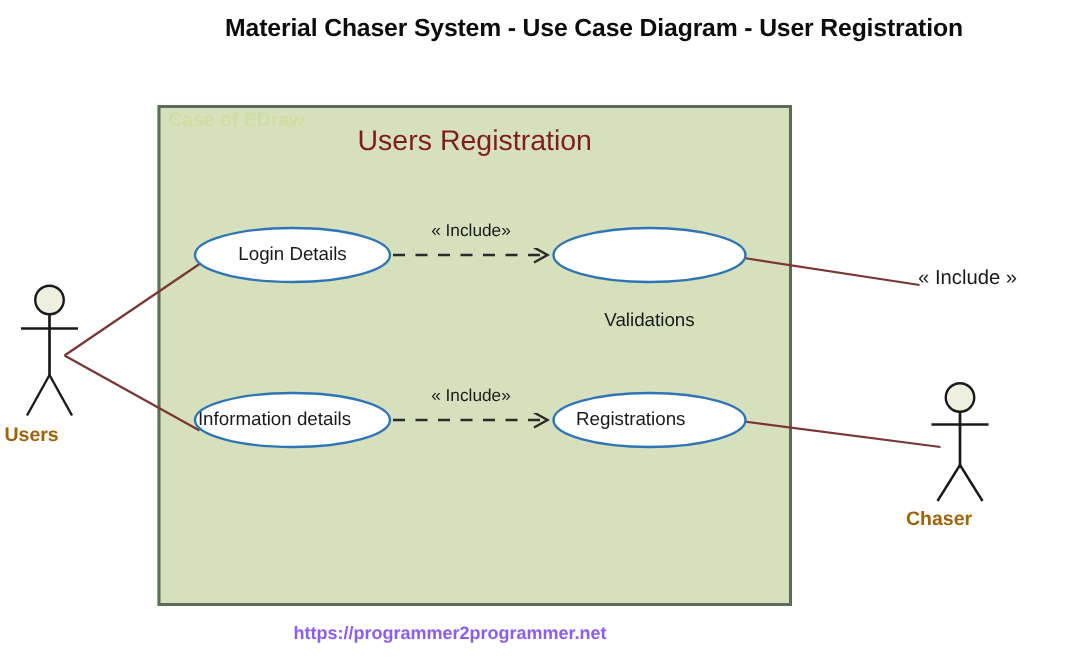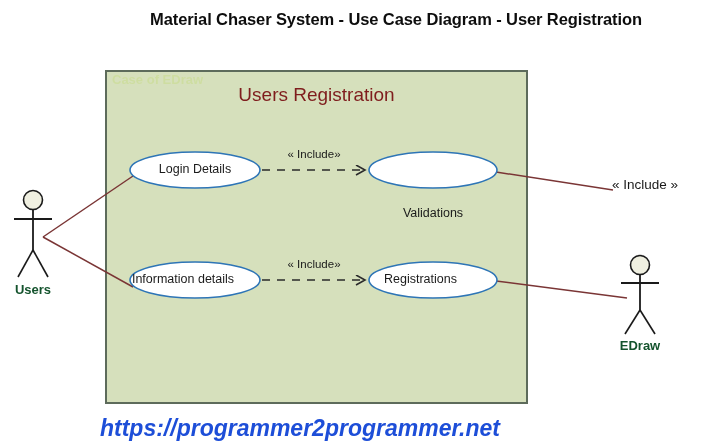--- a/index.html
+++ b/index.html
@@ -93,25 +93,25 @@
     text-align: center;
     font-family: "Liberation Sans", sans-serif;
     font-size: 11.5px;
     color: #1a1a1a;
     white-space: nowrap;
   }
 
   
   .actor-label {
     position: absolute;
-    text-align: center;
+    text-align: left;
     font-family: "Liberation Sans", sans-serif;
     font-size: 13px;
     font-weight: bold;
-    color: #14532d;
+    color: #a16207;
     white-space: nowrap;
   }
 
   
   #database-label {
     position: absolute;
     left: 612px;
     top: 177px;
     font-family: "Liberation Sans", sans-serif;
     font-size: 13.5px;
@@ -120,25 +120,24 @@
   }
 
   
   #footer-url {
     position: absolute;
     left: 0;
     top: 415px;
     width: 600px;
     text-align: center;
     font-family: "Liberation Sans", sans-serif;
-    font-size: 23px;
-    font-weight: bold;
-    color: #1d4ed8;
-    white-space: nowrap;
-    font-style: italic;
+    font-size: 12px;
+    font-weight: bold;
+    color: #8b5cf6;
+    white-space: nowrap;
   }
 </style>
 </head>
 <body>
 
 <div id="canvas">
 
   <div id="diagram-title">Material Chaser System - Use Case Diagram - User Registration</div>
 
   <div id="system-boundary"></div>
@@ -196,19 +195,19 @@
   <div class="usecase-label" style="left:130px; top:272px; width:106px;">Information details</div>
 
   <div class="usecase-label" style="left:369px; top:272px; width:103px;">Registrations</div>
 
   <div class="include-label" style="left:263px; top:148px; width:102px;">« Include»</div>
 
   <div class="include-label" style="left:263px; top:258px; width:102px;">« Include»</div>
 
   <div class="actor-label" style="left:3px; top:282px; width:60px;">Users</div>
 
-  <div class="actor-label" style="left:604px; top:338px; width:72px;">EDraw</div>
+  <div class="actor-label" style="left:604px; top:338px; width:72px;">Chaser</div>
 
   <div id="database-label">« Include »</div>
 
   <div id="footer-url">https://programmer2programmer.net</div>
 
 </div>
 
 </body></html>

